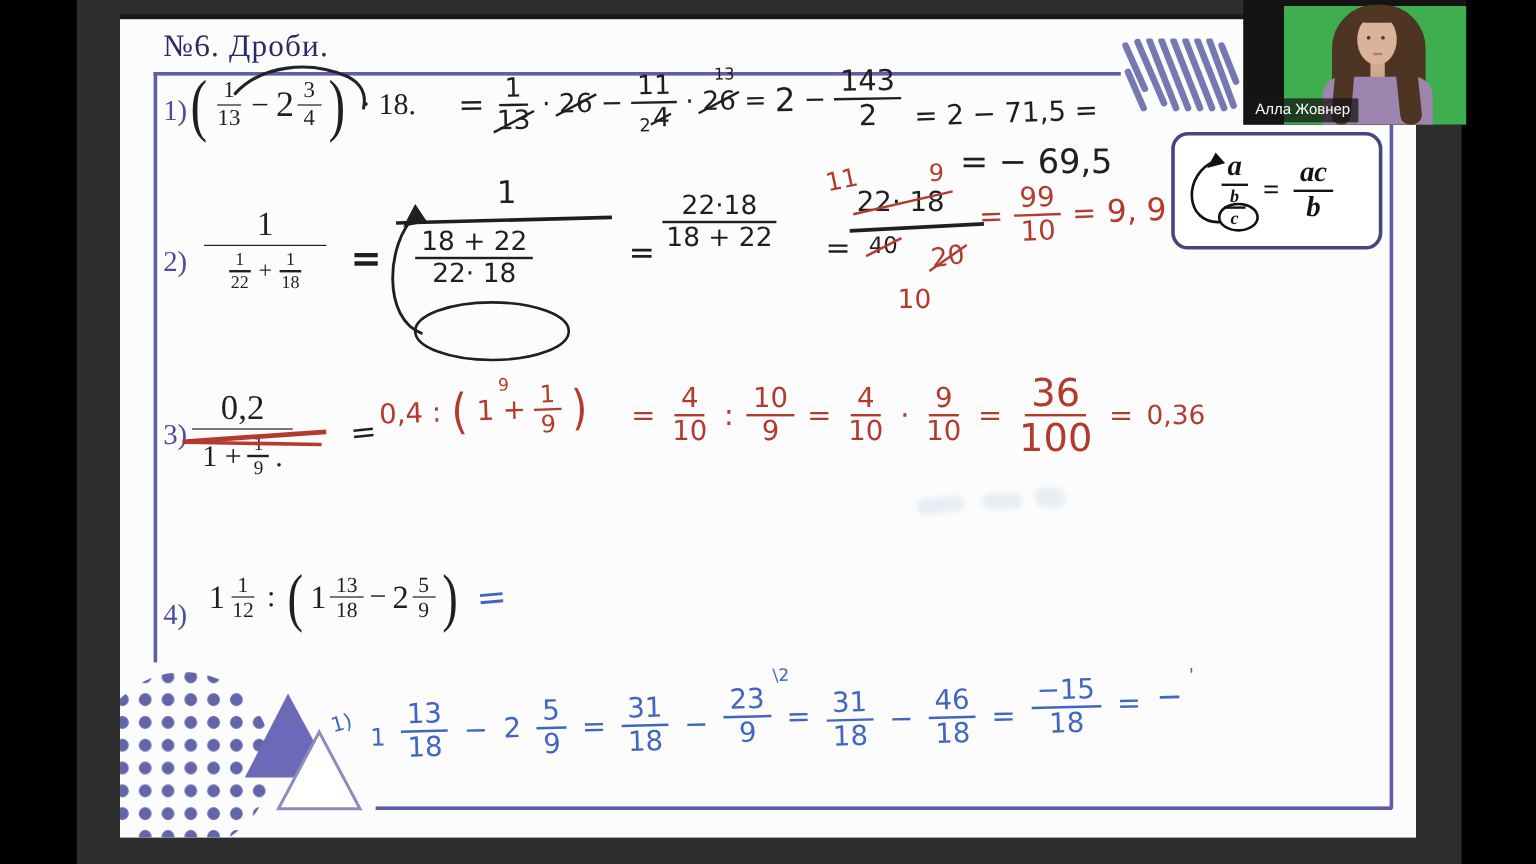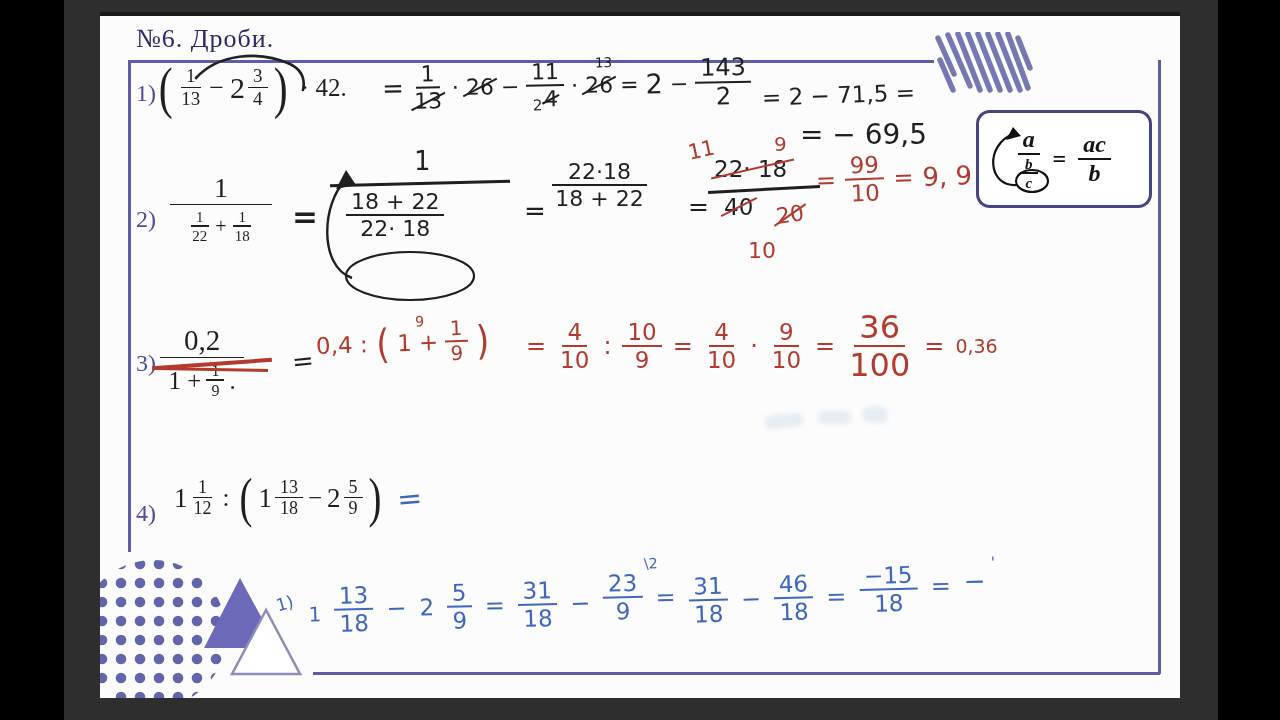--- a/index.html
+++ b/index.html
@@ -85,21 +85,21 @@
           <span class="n">1</span>
           <span class="d">13</span>
         </span>
       <span style="font-size:26px;margin:0 3px">−</span>
       <span style="font-size:30px">2</span>
       <span class="fr">
           <span class="n">3</span>
           <span class="d">4</span>
         </span>
       <span class="par" style="font-size:58px">)</span>
-      <span style="font-size:25px;margin-left:8px">· 42.</span>
+      <span style="font-size:25px;margin-left:8px">· 18.</span>
     </div>
     <svg class="ab" style="left:92px;top:32px" width="128" height="46">
       <path d="M 4 30 C 26 6 66 2 98 16 C 106 20 114 28 111 42" stroke="#222" stroke-width="2.6" fill="none" stroke-linecap="round"></path>
     </svg>
     <div class="row hw" style="left:282px;top:42px;gap:7px;font-size:22px;transform:rotate(-1deg)">
       <span style="font-size:26px">=</span>
       <span class="fr">
           <span class="n">1</span>
           <span class="d"><span class="x">13</span></span>
         </span>
@@ -178,21 +178,21 @@
     <span class="fr hw ab" style="left:452px;top:144px;font-size:22px">
         <span class="n" style="padding:0 16px">22·18</span>
         <span class="d">18 + 22</span>
       </span>
     <div class="ab hw" style="left:588px;top:176px;font-size:25px">=</div>
     <div class="ab" style="left:614px;top:120px;width:160px;height:150px">
       <span class="ab hw red" style="left:-26px;top:2px;font-size:21px;transform:rotate(-12deg)">11</span>
       <span class="ab hw red" style="left:60px;top:-4px;font-size:20px">9</span>
       <span class="ab hw xw" style="left:0;top:20px;font-size:23px"><span>22</span><span>·</span> <span>18</span></span>
       <span class="ab" style="left:-6px;top:52px;width:112px;height:2.6px;background:#1f1f1f;transform:rotate(-3deg)"></span>
-      <span class="ab hw" style="left:10px;top:58px;font-size:23px"><span class="x xr">40</span></span>
+      <span class="ab hw" style="left:10px;top:58px;font-size:19px"><span class="x xr">40</span></span>
       <span class="ab hw red" style="left:62px;top:66px;font-size:22px;transform:rotate(-8deg)"><span class="x">20</span></span>
       <span class="ab hw red" style="left:34px;top:102px;font-size:22px">10</span>
     </div>
     <div class="row hw red" style="left:716px;top:136px;gap:9px;font-size:24px;transform:rotate(-2deg)">
       <span>=</span>
       <span class="fr" style="font-size:23px">
           <span class="n">99</span>
           <span class="d">10</span>
         </span>
       <span>=</span>
@@ -247,21 +247,21 @@
       <span class="fr" style="font-size:23px">
           <span class="n">9</span>
           <span class="d">10</span>
         </span>
       <span>=</span>
       <span class="fr" style="font-size:32px">
           <span class="n">36</span>
           <span class="d">100</span>
         </span>
       <span>=</span>
-      <span style="font-size:19px">0,36</span>
+      <span style="font-size:22px">0,36</span>
     </div>
 
     <div class="ab" style="left:664px;top:390px;width:150px;height:32px">
       <span class="ghostblob" style="left:0;top:8px;width:40px;height:14px;transform:rotate(-6deg)"></span>
       <span class="ghostblob" style="left:54px;top:5px;width:34px;height:13px"></span>
       <span class="ghostblob" style="left:98px;top:0;width:26px;height:17px;transform:rotate(4deg)"></span>
     </div>
 
     <div class="lab" style="left:36px;top:484px;font-size:24px">4)</div>
     <div class="row ser" style="left:74px;top:462px;gap:3px;font-size:18px">
@@ -323,13 +323,27 @@
       <span>=</span>
       <span class="fr" style="font-size:23px;transform:translateY(-6px)">
           <span class="n">−15</span>
           <span class="d">18</span>
         </span>
       <span style="transform:translateY(-8px)">=</span>
       <span style="position:relative;transform:translateY(-12px)"><span style="font-size:26px">−</span><span class="sup" style="top:-12px;right:-10px">'</span></span>
     </div>
   </div>
 
+  <div class="cam">
+    <div class="green"></div>
+    <div class="ab" style="left:74px;top:4px;width:78px;height:104px;background:#4d3423;border-radius:36px 36px 14px 14px"></div>
+    <div class="ab" style="left:106px;top:50px;width:12px;height:16px;background:#cfa78c"></div>
+    <div class="ab" style="left:66px;top:64px;width:92px;height:40px;background:#9d85ad;border-radius:16px 16px 0 0"></div>
+    <div class="ab" style="left:76px;top:34px;width:16px;height:70px;background:#4d3423;border-radius:8px;transform:rotate(5deg)"></div>
+    <div class="ab" style="left:128px;top:32px;width:18px;height:72px;background:#4d3423;border-radius:8px;transform:rotate(-6deg)"></div>
+    <div class="ab" style="left:95px;top:12px;width:33px;height:42px;background:#d9b49b;border-radius:50%"></div>
+    <div class="ab" style="left:92px;top:4px;width:40px;height:15px;background:#503723;border-radius:50% 50% 30% 30%"></div>
+    <div class="ab" style="left:103px;top:30px;width:3px;height:2.5px;background:#4a342a;border-radius:50%"></div>
+    <div class="ab" style="left:115px;top:30px;width:3px;height:2.5px;background:#4a342a;border-radius:50%"></div>
+    <div class="ab" style="left:108px;top:44px;width:8px;height:2px;background:#b08070;border-radius:2px"></div>
+    <div class="tag">Алла Жовнер</div>
+  </div>
 </div>
 
 </body></html>

